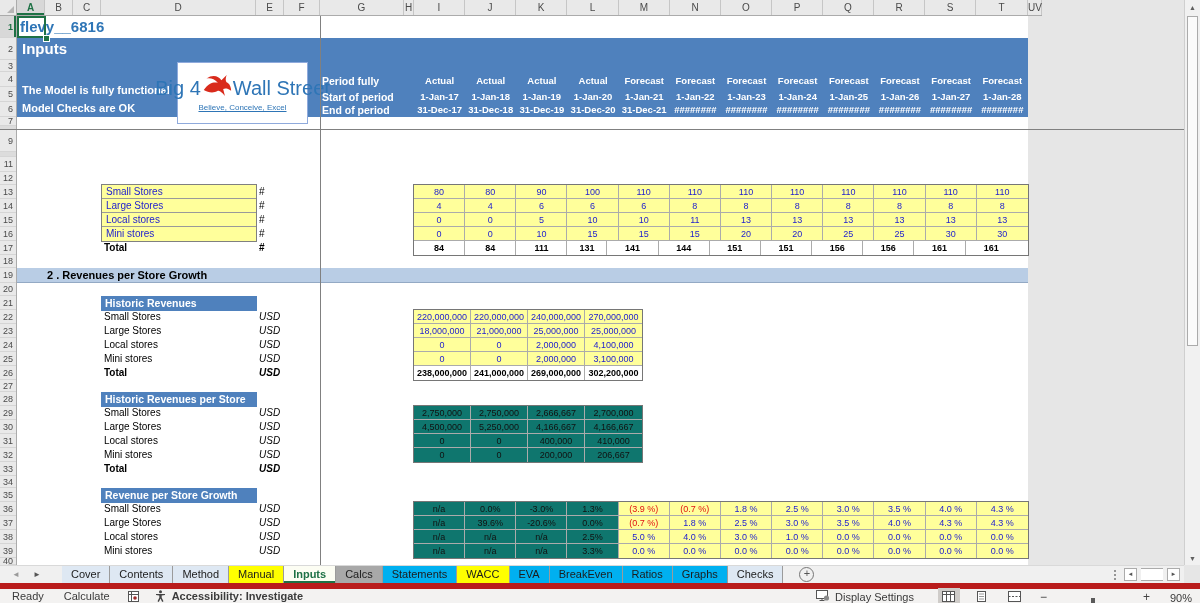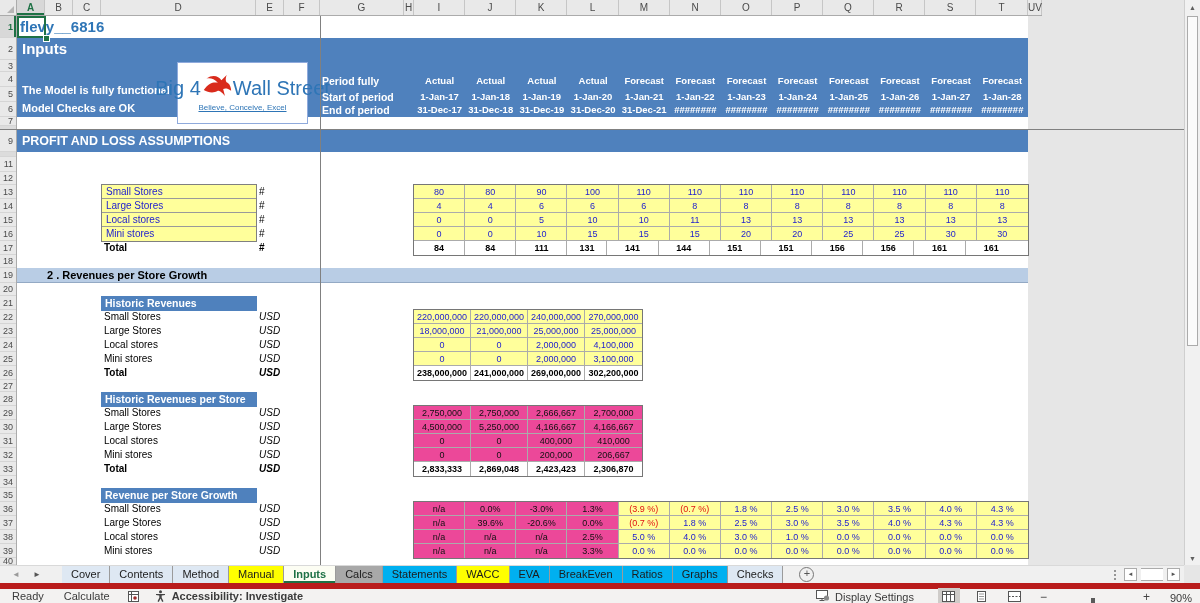--- a/index.html
+++ b/index.html
@@ -51,21 +51,21 @@
   .unit{position:absolute;left:259px;height:14px;line-height:14px;font-size:10px;color:#000;}
   .ital{font-style:italic;}
   .bold{font-weight:700;}
   .grid-box{position:absolute;left:413px;border:1px solid #767676;background:#fff;box-sizing:content-box;}
   .grow{display:flex;height:14px;}
   .grow:last-child .cell{border-bottom:none;}
   .cell{box-sizing:border-box;height:14px;border-right:1px solid #ABABAB;border-bottom:1px solid #ABABAB;
         display:flex;align-items:center;justify-content:center;font-size:9px;overflow:hidden;white-space:nowrap;flex:0 0 auto;}
   .cell:last-child{border-right:none;}
   .s-i{background:#FFFF9B;color:#2222CE;}
-  .s-c{background:#ec4899;color:#111;}
+  .s-c{background:#0f766e;color:#111;}
   .s-r{background:#FFFF9B;color:#E01010;}
   .s-t{background:#fff;color:#000;font-weight:700;}
 
   
   #freeze-v{left:320px;top:16px;width:1px;height:549px;background:#808080;}
   #freeze-h{left:0;top:129px;width:1184px;height:1px;background:#808080;}
 
   
   #vscroll{left:1184px;top:0;width:16px;height:565px;background:#F1F1F1;border-left:1px solid #CFCFCF;box-sizing:border-box;}
   .vs-btn{position:absolute;left:0;width:15px;height:14px;display:flex;align-items:center;justify-content:center;font-size:7px;color:#606060;}
@@ -238,21 +238,20 @@
       <div class="pcell">31-Dec-21</div>
       <div class="pcell">########</div>
       <div class="pcell">########</div>
       <div class="pcell">########</div>
       <div class="pcell">########</div>
       <div class="pcell">########</div>
       <div class="pcell">########</div>
       <div class="pcell">########</div>
     </div>
 
-  <div class="abs band-main">PROFIT AND LOSS ASSUMPTIONS</div>
   <div class="abs band-s" style="top:268px">2 .  Revenues per Store Growth</div>
 
   <div id="content-layer">
       <div class="label-grid" style="top: 184px;">
         <div class="label-cell">Small Stores</div>
         <div class="label-cell">Large Stores</div>
         <div class="label-cell">Local stores</div>
         <div class="label-cell">Mini stores</div>
       </div>
       <div class="grid-box" style="top: 184px; width: 614px;">
@@ -394,26 +393,20 @@
           <div class="cell s-c" style="width: 57px;">0</div>
           <div class="cell s-c" style="width: 57px;">0</div>
           <div class="cell s-c" style="width: 57px;">400,000</div>
           <div class="cell s-c" style="width: 57px;">410,000</div>
         </div>
         <div class="grow">
           <div class="cell s-c" style="width: 57px;">0</div>
           <div class="cell s-c" style="width: 57px;">0</div>
           <div class="cell s-c" style="width: 57px;">200,000</div>
           <div class="cell s-c" style="width: 57px;">206,667</div>
-        </div>
-        <div class="grow">
-          <div class="cell s-t" style="width: 57px;">2,833,333</div>
-          <div class="cell s-t" style="width: 57px;">2,869,048</div>
-          <div class="cell s-t" style="width: 57px;">2,423,423</div>
-          <div class="cell s-t" style="width: 57px;">2,306,870</div>
         </div>
       </div>
       <div class="row-label" style="top: 406px;">Small Stores</div>
       <div class="unit ital" style="top: 406px;">USD</div>
       <div class="row-label" style="top: 420px;">Large Stores</div>
       <div class="unit ital" style="top: 420px;">USD</div>
       <div class="row-label" style="top: 434px;">Local stores</div>
       <div class="unit ital" style="top: 434px;">USD</div>
       <div class="row-label" style="top: 448px;">Mini stores</div>
       <div class="unit ital" style="top: 448px;">USD</div>

